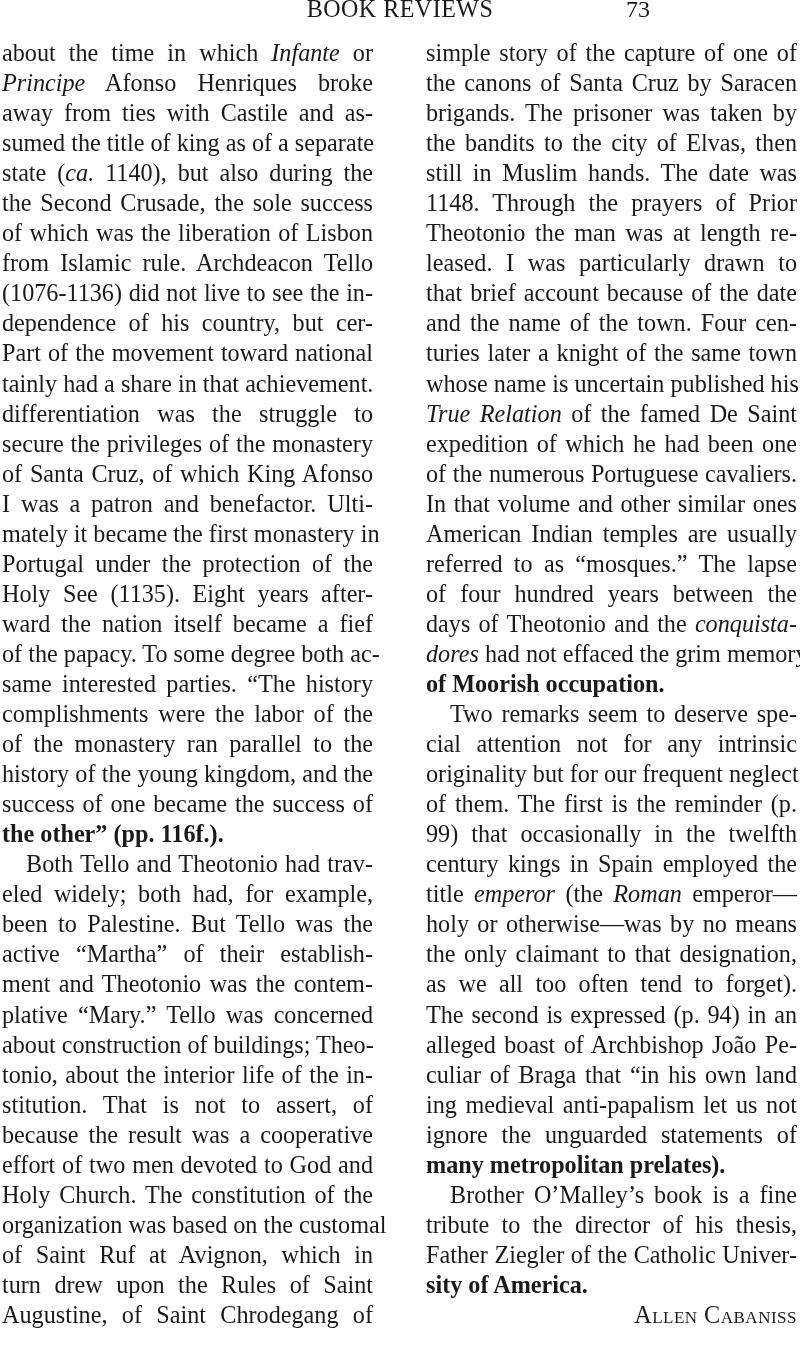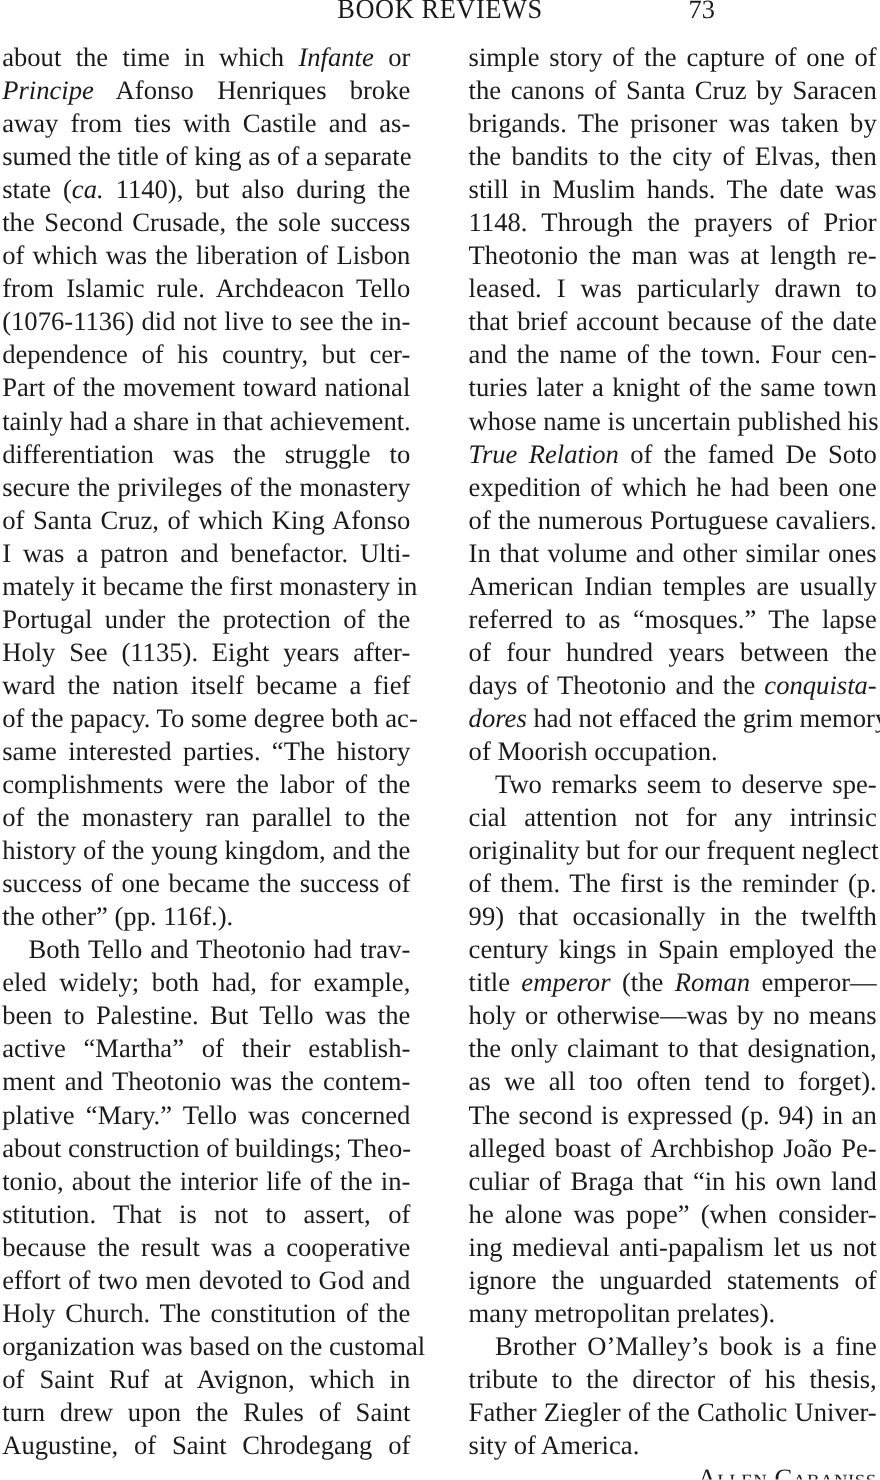--- a/index.html
+++ b/index.html
@@ -7,21 +7,21 @@
          font-family: "Liberation Serif", "DejaVu Serif", serif; color: #1a1a1a; }
   .header { position: absolute; top: 0; left: 0; width: 652px; height: 28px; }
   .running-head { position: absolute; left: 0; width: 800px; top: -4px; text-align: center;
          font-size: 24px; letter-spacing: 0.5px; transform: scaleY(1.05); }
   .page-num { position: absolute; right: 2px; top: -4px; font-size: 24px; }
   .col { position: absolute; top: 38px; width: 371px; }
   .col.left { left: 2px; }
   .col.right { left: 426px; }
   .line { display: block; height: 30.05px; line-height: 30px; font-size: 24.2px;
           text-align: justify; text-align-last: justify; white-space: nowrap; overflow: visible; }
-  .line.last { text-align-last: left; }
+  .line.last { text-align-last: left; font-weight: bold; }
   .line.right-align { text-align: right; text-align-last: right; }
   .line.indent { padding-left: 24px; font-family: Liberation Serif, serif; }
   .sc { font-variant: small-caps; letter-spacing: 0.5px; }
   i { font-style: italic; }
 </style>
 </head>
 <body>
 
 <div class="header">
   <div class="running-head">BOOK REVIEWS</div>
@@ -81,21 +81,21 @@
       <div class="line"><span>brigands. The prisoner was taken by</span></div>
       <div class="line"><span>the bandits to the city of Elvas, then</span></div>
       <div class="line"><span>still in Muslim hands. The date was</span></div>
       <div class="line"><span>1148. Through the prayers of Prior</span></div>
       <div class="line"><span>Theotonio the man was at length re-</span></div>
       <div class="line"><span>leased. I was particularly drawn to</span></div>
       <div class="line"><span>that brief account because of the date</span></div>
       <div class="line"><span>and the name of the town. Four cen-</span></div>
       <div class="line"><span>turies later a knight of the same town</span></div>
       <div class="line"><span>whose name is uncertain published his</span></div>
-      <div class="line"><i>True Relation</i><span> of the famed De Soto</span></div>
+      <div class="line"><i>True Relation</i><span> of the famed De Saint</span></div>
       <div class="line"><span>expedition of which he had been one</span></div>
       <div class="line"><span>of the numerous Portuguese cavaliers.</span></div>
       <div class="line"><span>In that volume and other similar ones</span></div>
       <div class="line"><span>American Indian temples are usually</span></div>
       <div class="line"><span>referred to as “mosques.”  The lapse</span></div>
       <div class="line"><span>of four hundred years between the</span></div>
       <div class="line"><span>days of Theotonio and the </span><i>conquista-</i></div>
       <div class="line"><i>dores</i><span> had not effaced the grim memory</span></div>
       <div class="line last"><span>of Moorish occupation.</span></div>
       <div class="line indent"><span>Two remarks seem to deserve spe-</span></div>
@@ -104,21 +104,20 @@
       <div class="line"><span>of them. The first is the reminder (p.</span></div>
       <div class="line"><span>99) that occasionally in the twelfth</span></div>
       <div class="line"><span>century kings in Spain employed the</span></div>
       <div class="line"><span>title </span><i>emperor</i><span> (the </span><i>Roman</i><span> emperor—</span></div>
       <div class="line"><span>holy or otherwise—was by no means</span></div>
       <div class="line"><span>the only claimant to that designation,</span></div>
       <div class="line"><span>as we all too often tend to forget).</span></div>
       <div class="line"><span>The second is expressed (p. 94) in an</span></div>
       <div class="line"><span>alleged boast of Archbishop João Pe-</span></div>
       <div class="line"><span>culiar of Braga that “in his own land</span></div>
-      <div class="line"><span>he alone was pope” (when consider-</span></div>
       <div class="line"><span>ing medieval anti-papalism let us not</span></div>
       <div class="line"><span>ignore the unguarded statements of</span></div>
       <div class="line last"><span>many metropolitan prelates).</span></div>
       <div class="line indent"><span>Brother O’Malley’s book is a fine</span></div>
       <div class="line"><span>tribute to the director of his thesis,</span></div>
       <div class="line"><span>Father Ziegler of the Catholic Univer-</span></div>
       <div class="line last"><span>sity of America.</span></div>
     </div>
   <div class="line right-align sc">Allen Cabaniss</div>
 

